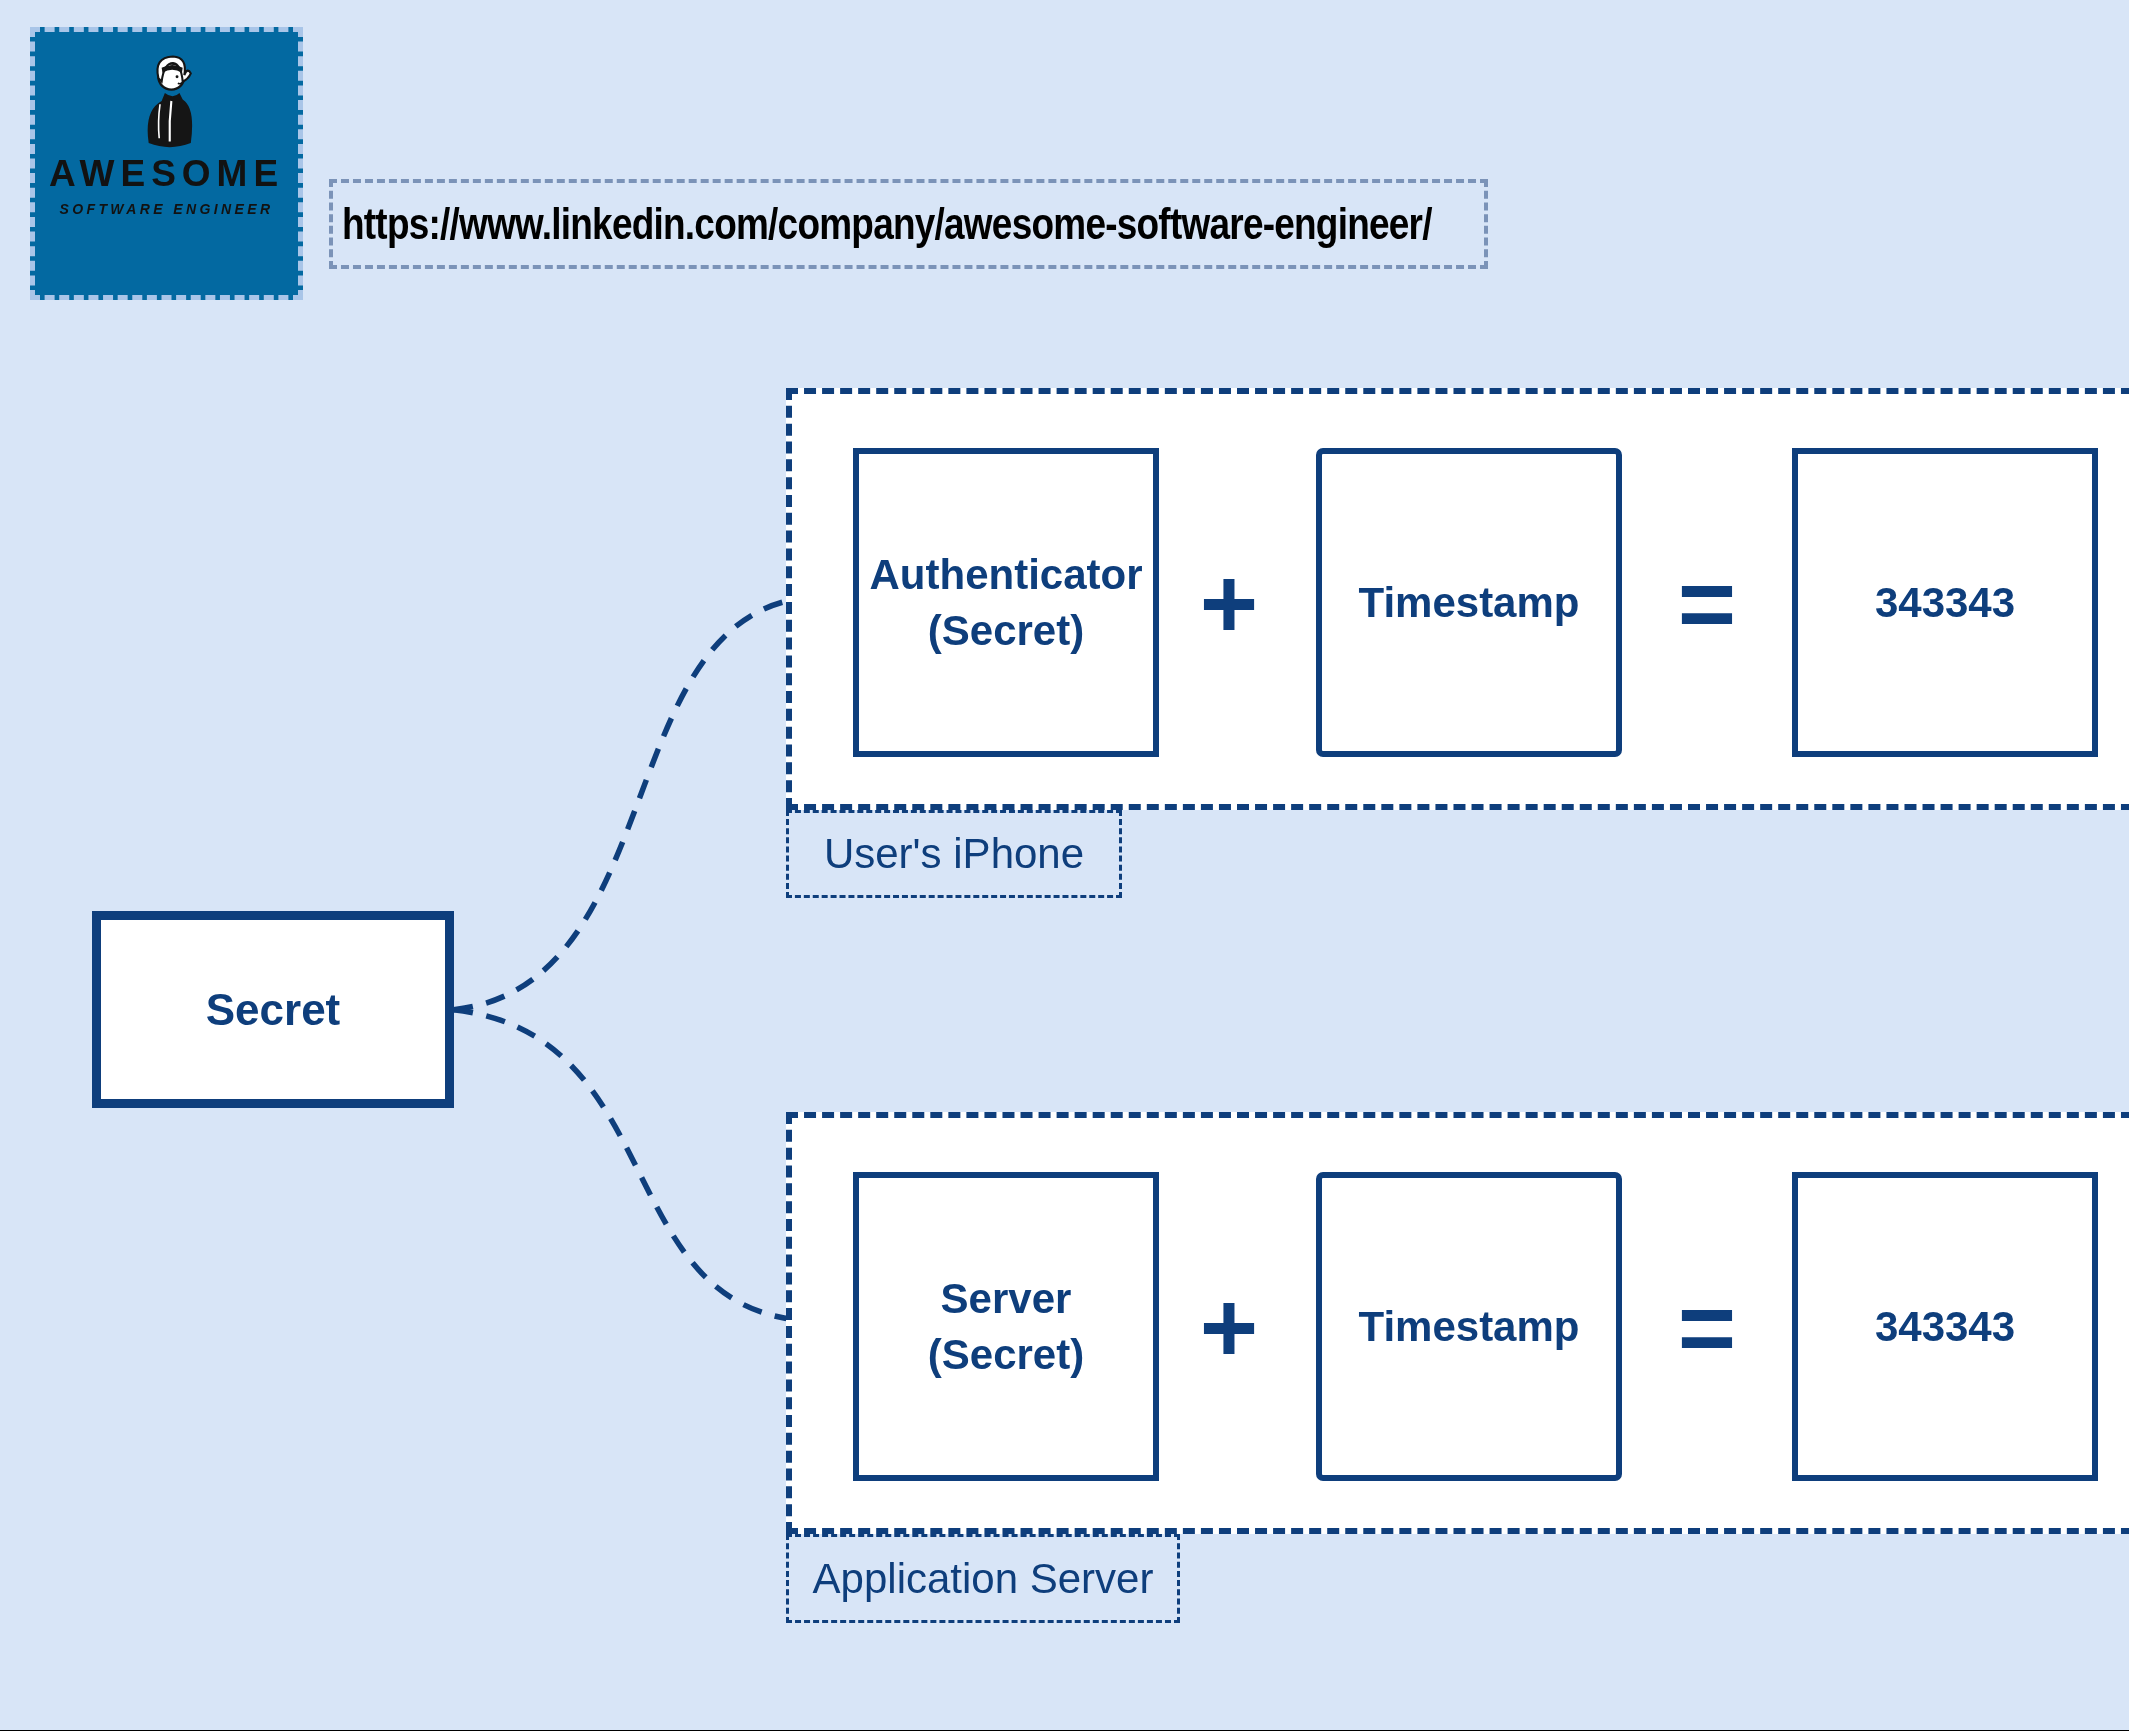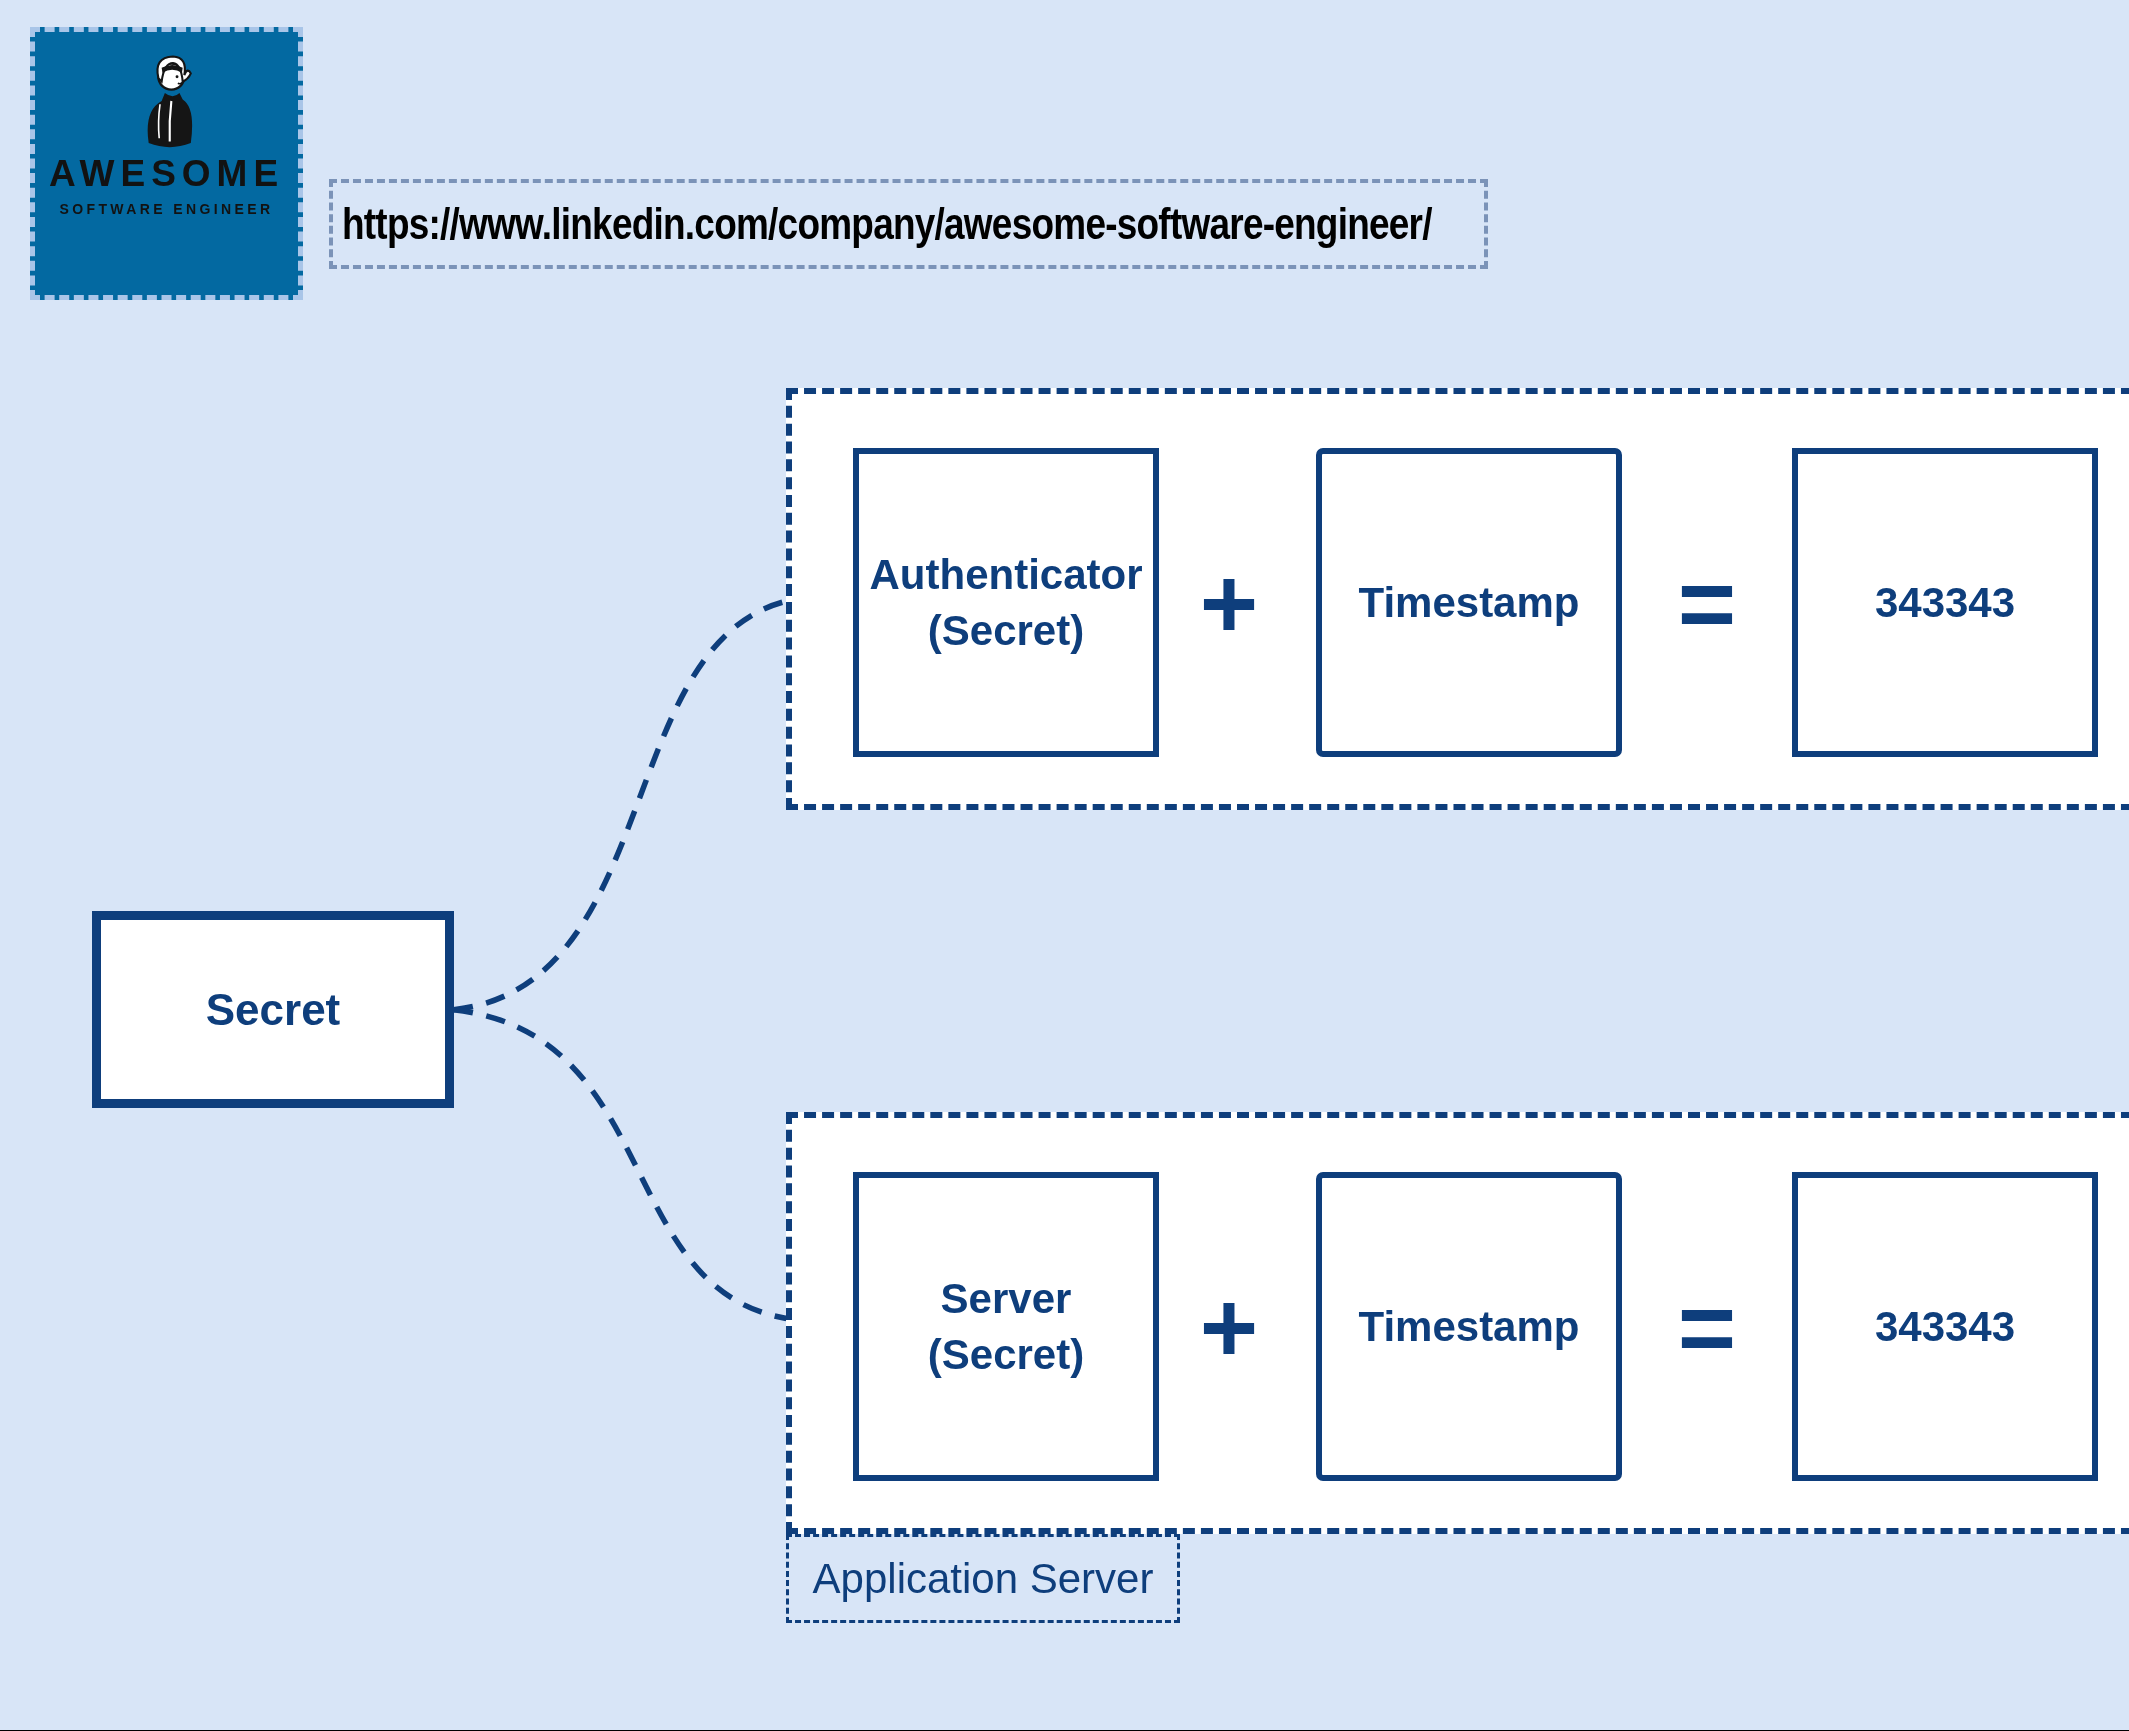--- a/index.html
+++ b/index.html
@@ -16,21 +16,21 @@
     background:#0369a1;border:5.5px dashed #a9c5e8;box-sizing:border-box;
     display:flex;flex-direction:column;align-items:center;
   }
   .logo-art{margin-top:20.4px;width:81px;height:98px;}
   .logo-title{
     margin-top:2.6px;color:#121212;font-weight:bold;font-size:37px;
     letter-spacing:6px;white-space:nowrap;
   }
   .logo-sub{
     margin-top:6px;color:#121212;font-weight:bold;font-size:14px;
-    letter-spacing:3.4px;white-space:nowrap;
+    letter-spacing:3.4px;white-space:nowrap;font-style:italic;
   }
   
   .url-box{
     position:absolute;border:4.3px dashed #7b93b8;box-sizing:border-box;
     display:flex;align-items:center;padding-left:8.5px;background:transparent;
   }
   .url-1{left:329px;top:62px;width:792px;height:89px;}
   .url-2{left:329px;top:179px;width:1159px;height:90px;}
   .url-text{
     color:#000000;font-weight:bold;font-size:44px;white-space:nowrap;
@@ -132,20 +132,23 @@
     </div>
     <div class="op op-plus">+</div>
     <div class="inner pos-2">
       <span>Timestamp</span>
     </div>
     <div class="op op-equals">=</div>
     <div class="inner pos-3">
       <span>343343</span>
     </div>
   </div>
+  <div class="caption cap-iphone">
+    <span>User's iPhone</span>
+  </div>
 
   <div class="group group-bottom">
     <div class="inner pos-1">
       <span>Server</span>
       <span>(Secret)</span>
     </div>
     <div class="op op-plus">+</div>
     <div class="inner pos-2">
       <span>Timestamp</span>
     </div>

